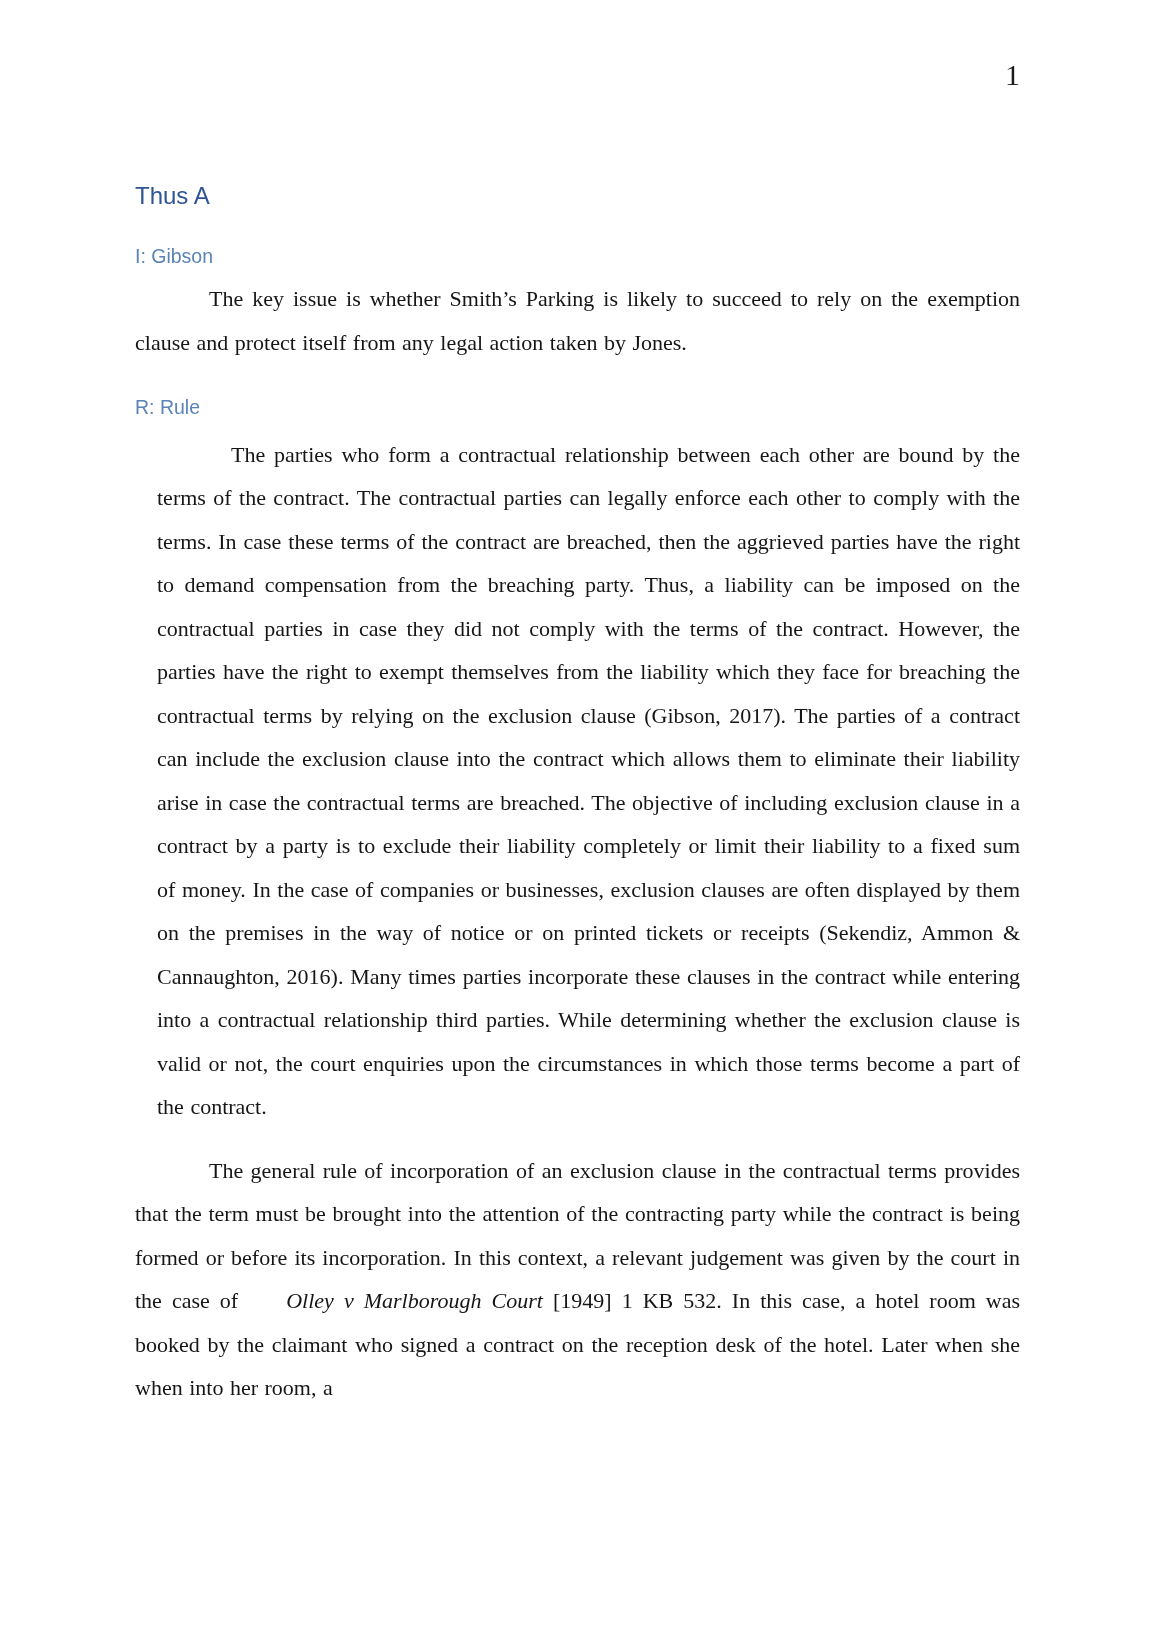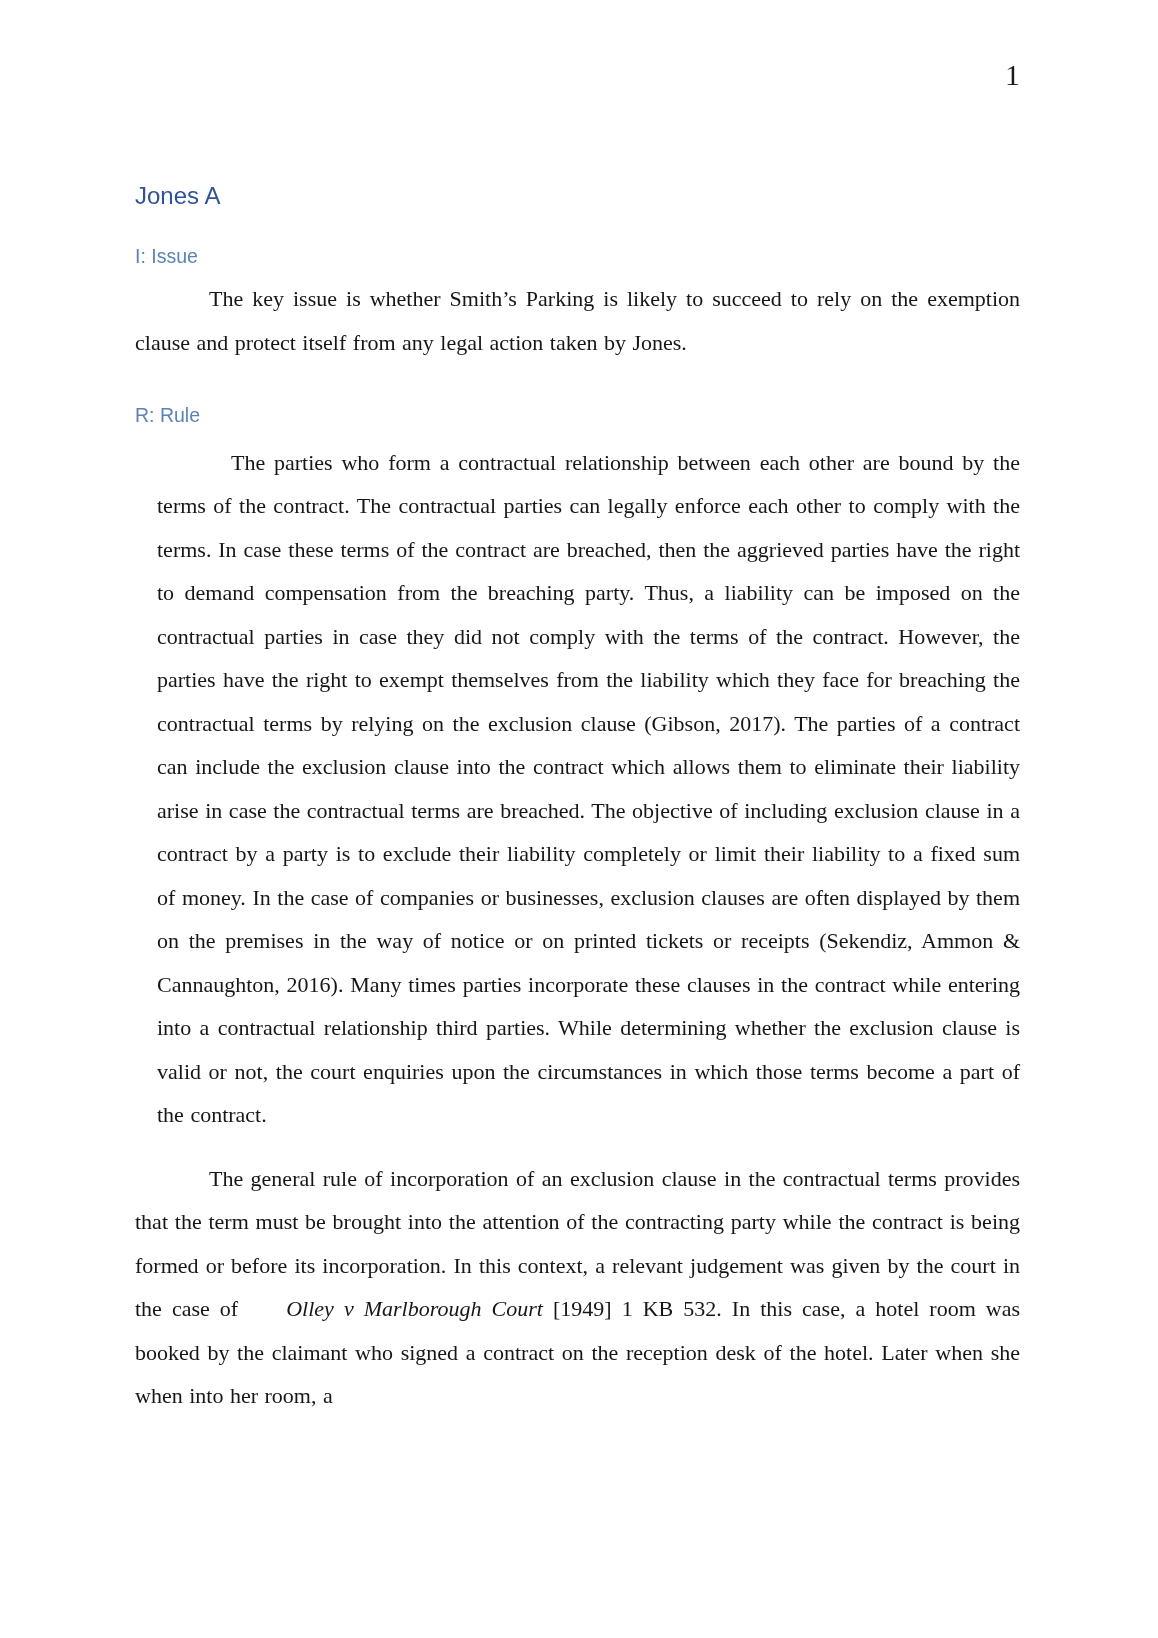--- a/index.html
+++ b/index.html
@@ -32,21 +32,21 @@
     line-height: 1.2;
   }
   .h-sub {
     margin: 34px 0 0 0;
     font-family: "Liberation Sans", "DejaVu Sans", sans-serif;
     font-weight: 400;
     font-size: 19.5px;
     line-height: 1.2;
   }
   .h-rule {
-    margin-top: 40px;
+    margin-top: 32px;
   }
   .body-para {
     margin: 0;
     font-family: Liberation Serif, serif;
     font-size: 22px;
     line-height: 43.5px;
     color: #161616;
     text-align: justify;
     text-indent: 74px;
     word-spacing: 1px;
@@ -66,23 +66,23 @@
     margin-left: 38px;
   }
 </style>
 </head>
 <body>
 
 <div class="page">
 
   <div class="page-number">1</div>
 
-  <h1 class="h-part" style="color: rgb(47, 84, 150);">Jones A</h1>
+  <h1 class="h-part" style="color: rgb(47, 84, 150);">Thus A</h1>
 
-  <h2 class="h-sub" style="color: rgb(91, 131, 181);">I: Issue</h2>
+  <h2 class="h-sub" style="color: rgb(91, 131, 181);">I: Gibson</h2>
 
   <p class="body-para para-first">The key issue is whether Smith’s Parking is likely to succeed to rely on the exemption clause and protect itself from any legal action taken by Jones.</p>
 
   <h2 class="h-sub h-rule" style="color: rgb(91, 131, 181);">R: Rule</h2>
 
   <p class="body-para para-rule-1">The parties who form a contractual relationship between each other are bound by the terms of the contract. The contractual parties can legally enforce each other to comply with the terms. In case these terms of the contract are breached, then the aggrieved parties have the right to demand compensation from the breaching party. Thus, a liability can be imposed on the contractual parties in case they did not comply with the terms of the contract. However, the parties have the right to exempt themselves from the liability which they face for breaching the contractual terms by relying on the exclusion clause (Gibson, 2017). The parties of a contract can include the exclusion clause into the contract which allows them to eliminate their liability arise in case the contractual terms are breached. The objective of including exclusion clause in a contract by a party is to exclude their liability completely or limit their liability to a fixed sum of money. In the case of companies or businesses, exclusion clauses are often displayed by them on the premises in the way of notice or on printed tickets or receipts (Sekendiz, Ammon &amp; Cannaughton, 2016). Many times parties incorporate these clauses in the contract while entering into a contractual relationship third parties. While determining whether the exclusion clause is valid or not, the court enquiries upon the circumstances in which those terms become a part of the contract.</p>
 
   <p class="body-para para-rule-2"><span>The general rule of incorporation of an exclusion clause in the contractual terms provides that the term must be brought into the attention of the contracting party while the contract is being formed or before its incorporation. In this context, a relevant judgement was given by the court in the case of </span><i class="case-italic">Olley v Marlborough Court</i><span> [1949] 1 KB 532. In this case, a hotel room was booked by the claimant who signed a contract on the reception desk of the hotel. Later when she when into her room, a</span></p>
 
 </div>

